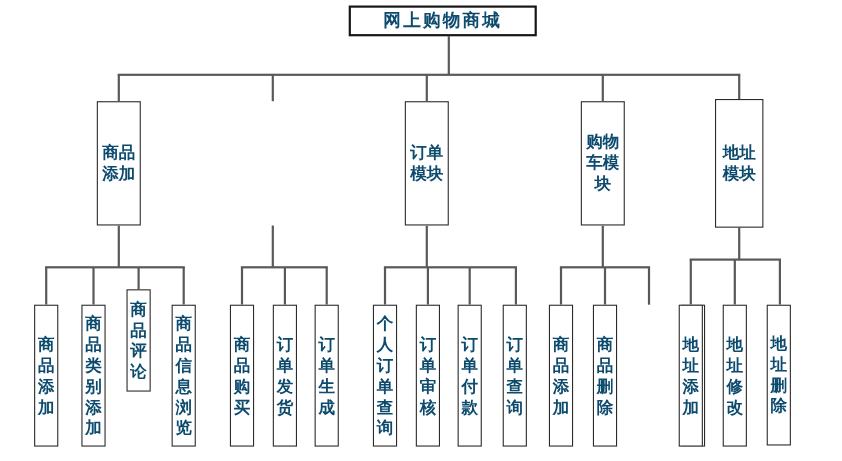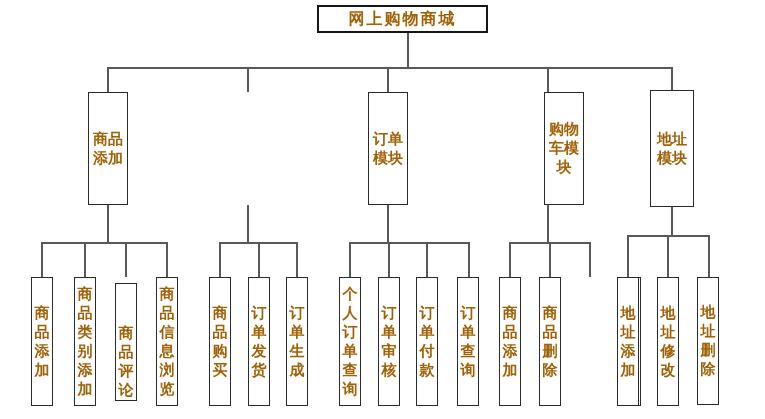--- a/index.html
+++ b/index.html
@@ -18,21 +18,21 @@
   .node {
     position: absolute;
     box-sizing: border-box;
     background: #ffffff;
     border: 1.5px solid #2b2b2b;
     display: flex;
     align-items: center;
     justify-content: center;
     text-align: center;
     font-weight: bold;
-    color: #a16207;
+    color: #0c4a6e;
     word-break: break-all;
     line-height: 19px;
     font-size: 15px;
   }
   .root {
     border: 2px solid #161616;
     font-size: 16px;
     letter-spacing: 2px;
     line-height: 20px;
     word-break: keep-all;
@@ -96,34 +96,34 @@
   <div class="node root" style="left:317px; top:5px; width:171px; height:28px;">
     <span>网上购物商城</span>
   </div>
 
   <div class="node" style="left:88px; top:92px; width:40px; height:113px;">
     <span>商品添加</span>
   </div>
   <div class="node" style="left:368px; top:92px; width:40px; height:113px;">
     <span>订单模块</span>
   </div>
-  <div class="node" style="left:528px; top:92px; width:40px; height:113px;margin-left:16px;">
+  <div class="node" style="left:528px; top:92px; width:40px; height:113px;">
     <span>购物车模块</span>
   </div>
   <div class="node" style="left:650px; top:90px; width:44px; height:117px;">
     <span>地址模块</span>
   </div>
 
   <div class="node" style="left:31px; top:277px; width:22px; height:129px;">
     <span>商品添加</span>
   </div>
   <div class="node" style="left:74px; top:277px; width:22px; height:129px;">
     <span>商品类别添加</span>
   </div>
-  <div class="node" style="left:115px; top:283px; width:22px; height:118px;align-items:flex-end;">
+  <div class="node" style="left:115px; top:263px; width:22px; height:93px;">
     <span>商品评论</span>
   </div>
   <div class="node" style="left:156px; top:277px; width:22px; height:129px;">
     <span>商品信息浏览</span>
   </div>
 
   <div class="node" style="left:209px; top:277px; width:22px; height:129px;">
     <span>商品购买</span>
   </div>
   <div class="node" style="left:248px; top:277px; width:22px; height:129px;">

